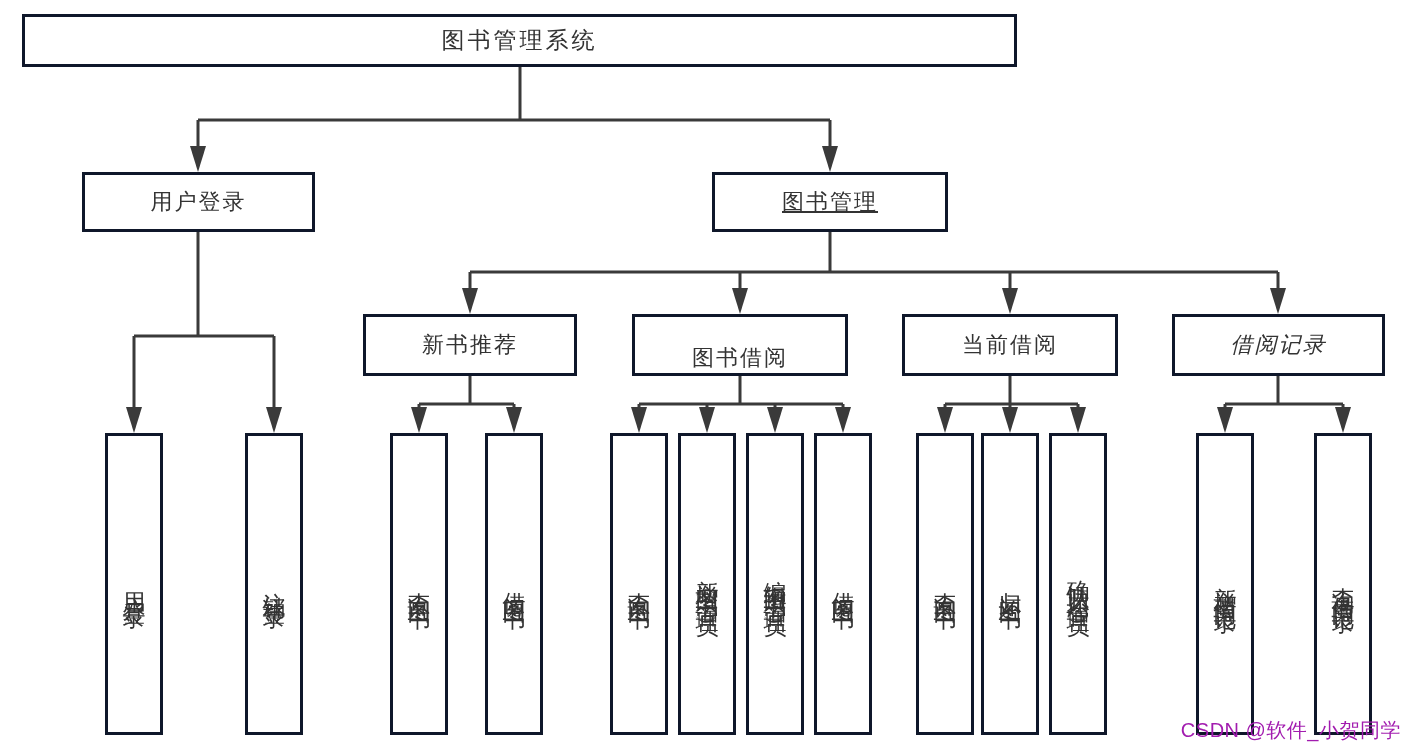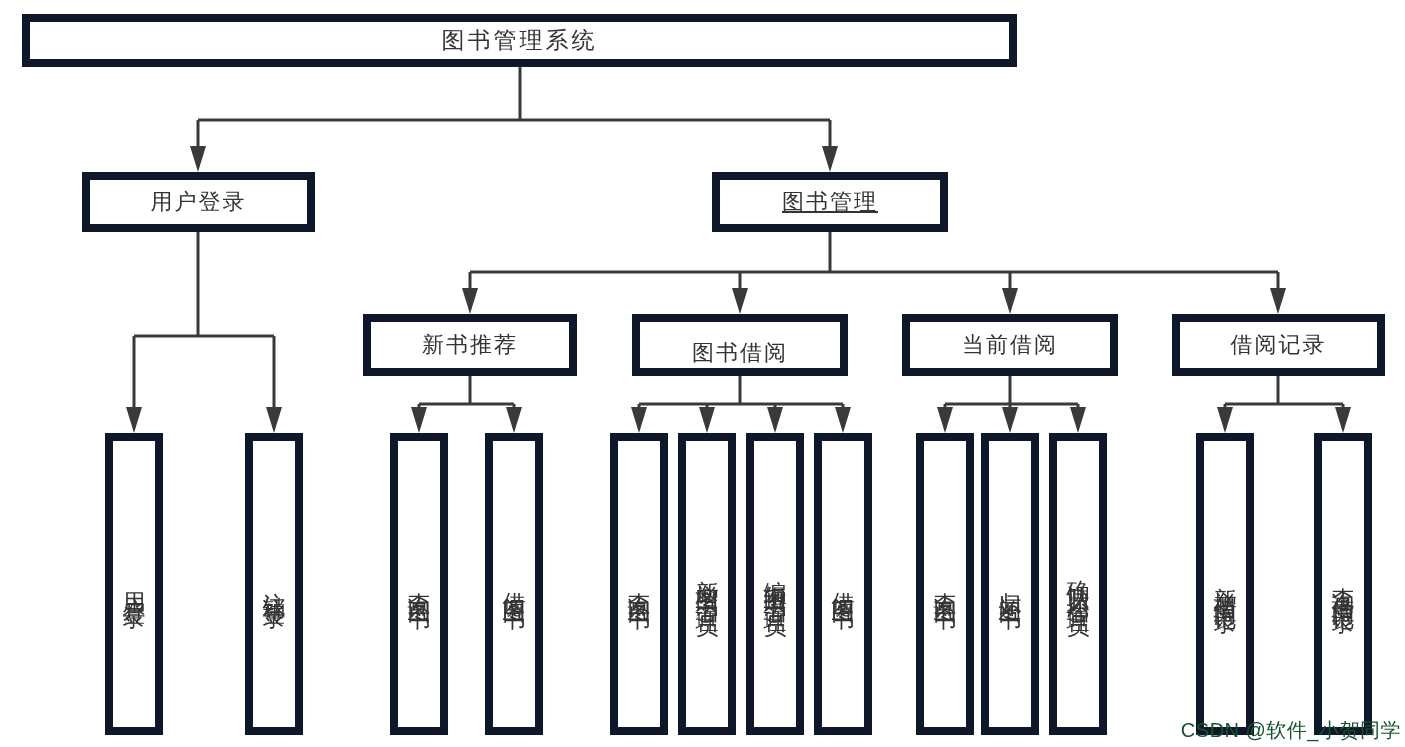--- a/index.html
+++ b/index.html
@@ -18,21 +18,21 @@
   .connectors {
     position: absolute;
     left: 0;
     top: 0;
     z-index: 0;
   }
   .node {
     position: absolute;
     box-sizing: border-box;
     background: #ffffff;
-    border: 8px solid #0f172a;
+    border: 3px solid #0f172a;
     color: #333333;
     display: flex;
     align-items: center;
     justify-content: center;
     z-index: 1;
   }
   .node .hlabel {
     font-size: 22px;
     letter-spacing: 2px;
     white-space: nowrap;
@@ -49,21 +49,21 @@
     letter-spacing: 5px;
     line-height: 1;
     white-space: nowrap;
   }
   .watermark {
     position: absolute;
     right: 4px;
     bottom: 3px;
     z-index: 5;
     font-size: 20px;
-    color: #14532d;
+    color: #a21caf;
     letter-spacing: 0.5px;
     white-space: nowrap;
   }
 </style>
 </head>
 <body>
 
 <div class="stage">
 
   <svg class="connectors" width="1405" height="747" viewBox="0 0 1405 747" aria-hidden="true">
@@ -122,21 +122,21 @@
 
   <div class="node" style="left:363px; top:314px; width:214px; height:62px;text-align:center;">
     <span class="hlabel">新书推荐</span>
   </div>
   <div class="node" style="left:632px; top:314px; width:216px; height:62px;align-items:flex-end;">
     <span class="hlabel">图书借阅</span>
   </div>
   <div class="node" style="left:902px; top:314px; width:216px; height:62px;">
     <span class="hlabel">当前借阅</span>
   </div>
-  <div class="node" style="left:1172px; top:314px; width:213px; height:62px;">
+  <div class="node" style="left:1172px; top:314px; width:213px; height:62px;font-style:italic;">
     <span class="hlabel">借阅记录</span>
   </div>
 
   <div class="node" style="left:105px; top:433px; width:58px; height:302px;">
     <span class="vlabel">用户登录</span>
   </div>
   <div class="node" style="left:245px; top:433px; width:58px; height:302px;">
     <span class="vlabel">注销登录</span>
   </div>
 

